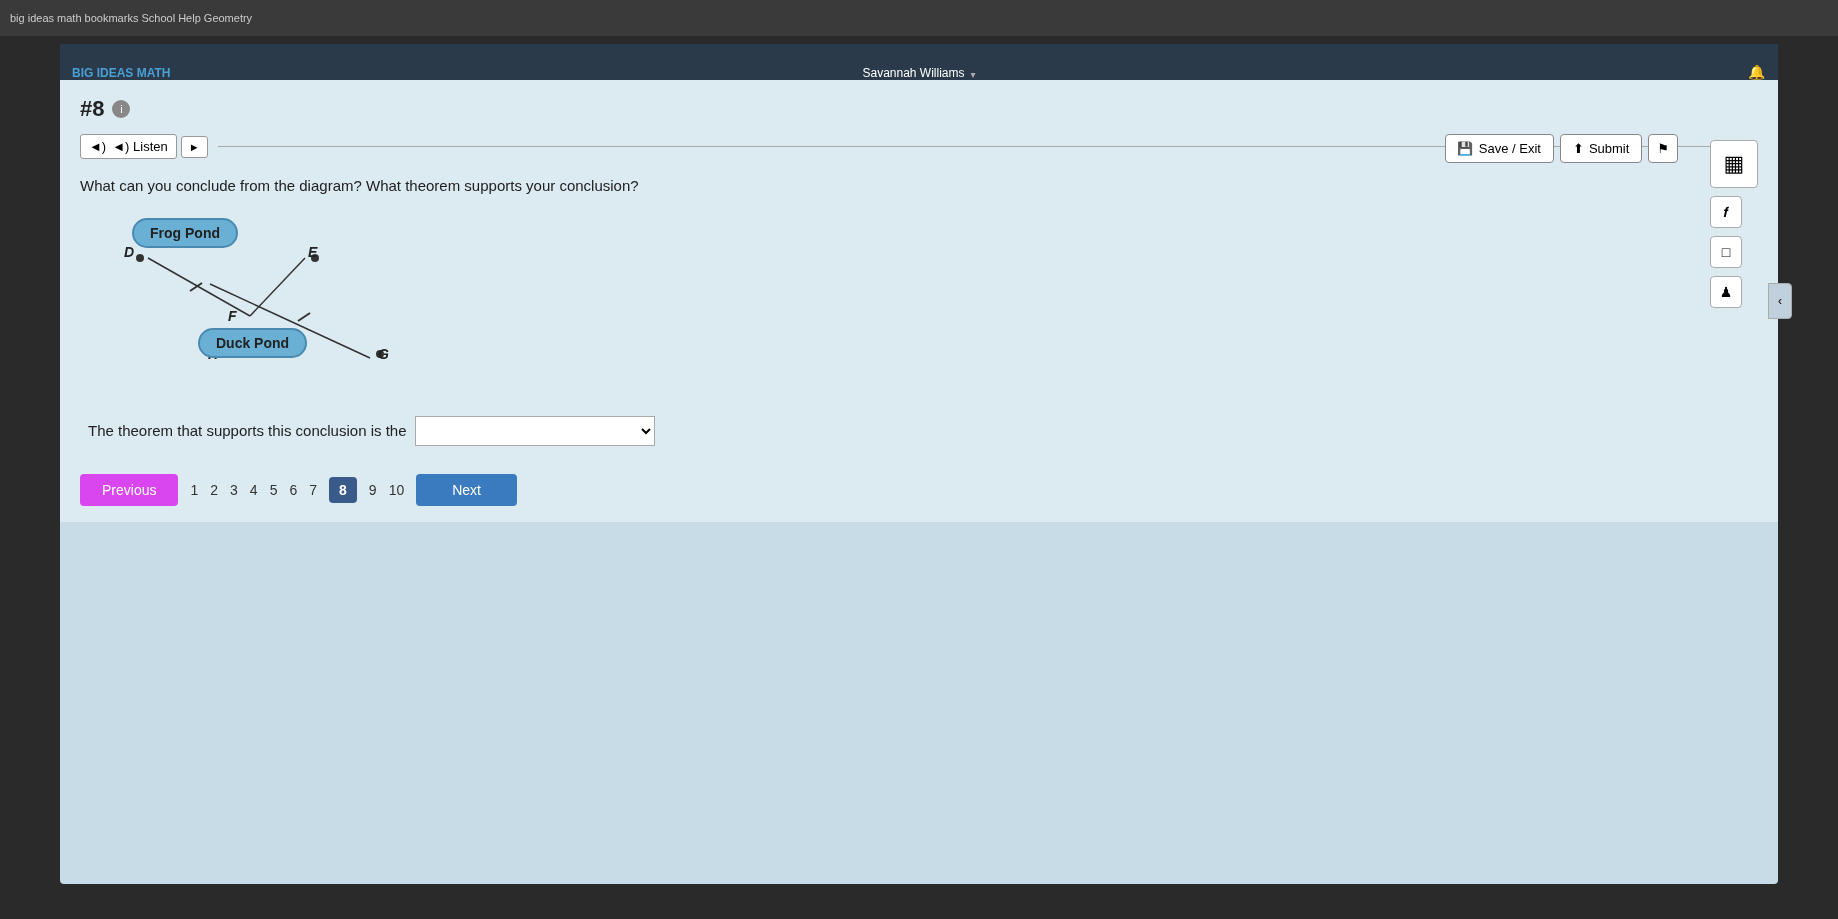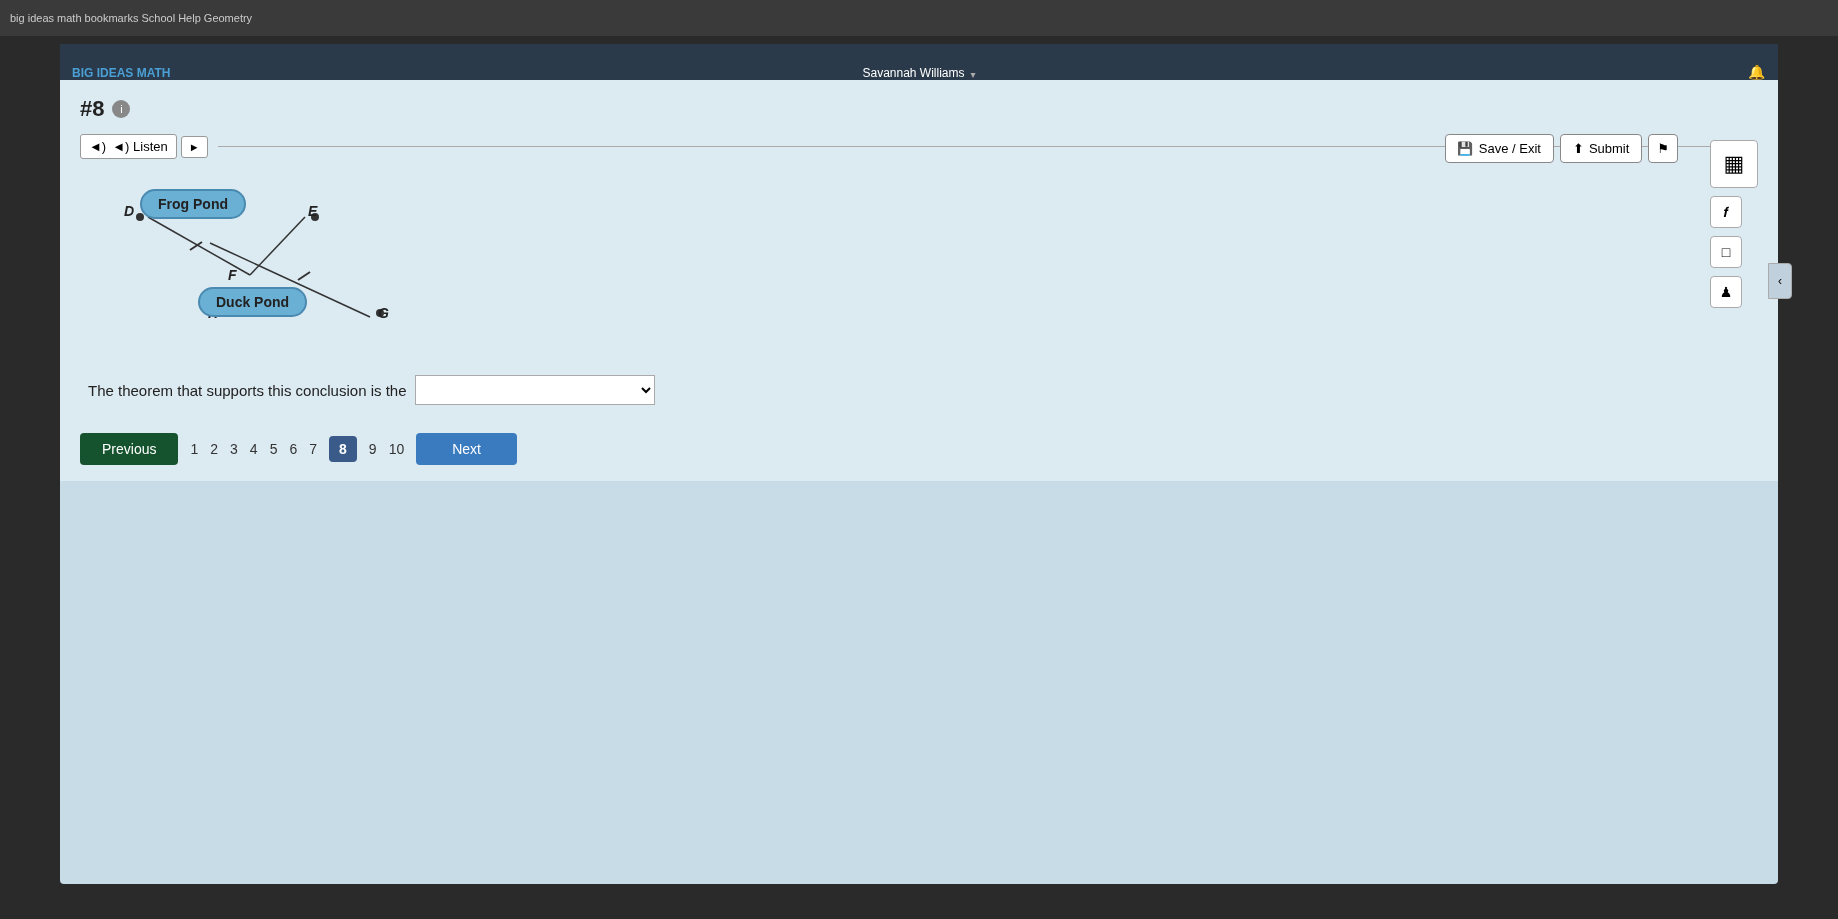--- a/index.html
+++ b/index.html
@@ -196,23 +196,22 @@
       position: absolute;
       background: #6ab0d4;
       border: 2px solid #4a8ab0;
       border-radius: 20px;
       padding: 5px 16px;
       font-size: 14px;
       font-weight: bold;
       color: #222;
     }
     .frog-pond {
-      top: 14px;
+      top: 2px;
       left: 52px;
-      margin-left: 8px;
     }
     .duck-pond {
       top: 112px;
       left: 118px;
     }
 
     .point-label {
       position: absolute;
       font-size: 14px;
       font-weight: bold;
@@ -259,21 +258,21 @@
       font-size: 13px;
       padding: 0 6px;
     }
 
     .pagination-row {
       display: flex;
       align-items: center;
       gap: 12px;
     }
     .prev-btn {
-      background: #14532d;
+      background: #d946ef;
       color: white;
       border: none;
       border-radius: 4px;
       padding: 8px 22px;
       font-size: 14px;
       cursor: pointer;
       text-align: right;
     }
     .page-num {
       font-size: 14px;
@@ -374,20 +373,21 @@
         <span>𝒇</span>
       </div>
       <div class="side-icon-btn">
         <span>□</span>
       </div>
       <div class="side-icon-btn">
         <span>♟</span>
       </div>
     </div>
 
+    <div class="question-text">What can you conclude from the diagram? What theorem supports your conclusion?</div>
 
     <div class="diagram-area">
 
       <svg class="diagram-svg">
 
         <line x1="68" y1="42" x2="170" y2="100" stroke="#333" stroke-width="1.5"></line>
 
         <line x1="225" y1="42" x2="170" y2="100" stroke="#333" stroke-width="1.5"></line>
 
         <line x1="130" y1="68" x2="290" y2="142" stroke="#333" stroke-width="1.5"></line>

